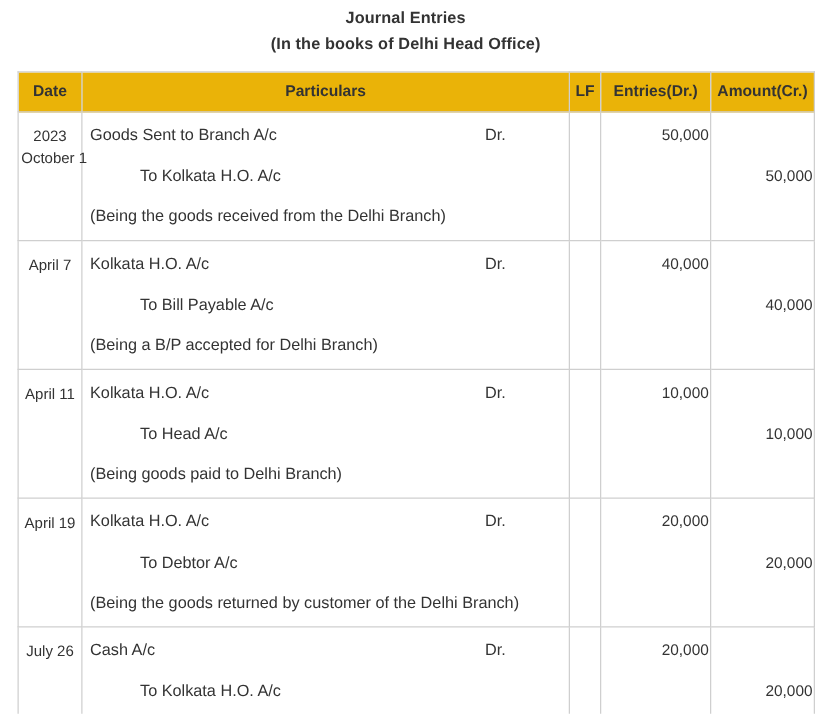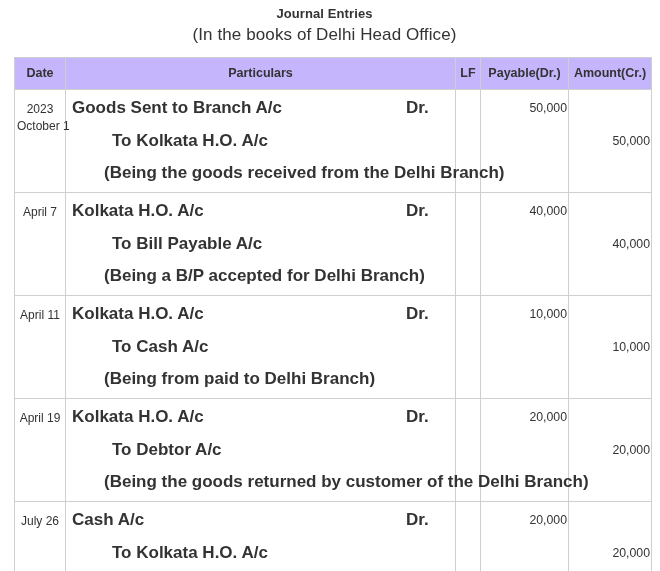--- a/index.html
+++ b/index.html
@@ -25,22 +25,22 @@
     padding-top: 5px;
   }
   .title-main {
     font-size: 13px;
     font-weight: bold;
     color: #333333;
     line-height: 18px;
     letter-spacing: 0.1px;
   }
   .title-sub {
-    font-size: 17px;
-    font-weight: normal;
+    font-size: 13px;
+    font-weight: bold;
     color: #333333;
     line-height: 18px;
     letter-spacing: 0.1px;
     margin-top: 3px;
   }
 
   .journal-wrap {
     margin: 13px 9px 0 14px;
   }
   table.journal {
@@ -49,21 +49,21 @@
     table-layout: fixed;
     border: 1px solid #cfcfcf;
   }
   table.journal th,
   table.journal td {
     border: 1px solid #cfcfcf;
     vertical-align: top;
     color: #333333;
   }
   table.journal thead th {
-    background: #c4b5fd;
+    background: #eab308;
     font-size: 12.5px;
     font-weight: bold;
     text-align: center;
     padding: 8px 2px 9px 2px;
     vertical-align: middle;
     line-height: 14px;
   }
 
   
   col.c-date  { width: 51px; }
@@ -76,46 +76,45 @@
     text-align: center;
     font-size: 12px;
     line-height: 17px;
     padding: 11px 2px 0 2px;
     white-space: nowrap;
   }
   td.date-cell .d-line { display: block; }
 
   td.part-cell {
     padding: 10px 6px 9px 6px;
-    font-size: 17px;
+    font-size: 13px;
     line-height: 15px;
-    font-weight: bold;
   }
   td.lf-cell { }
   td.amt-cell {
     text-align: right;
     font-size: 12.3px;
     padding-top: 11px;
     white-space: nowrap;
   }
 
   .entry-line {
     position: relative;
     height: 20px;
     white-space: nowrap;
   }
   .entry-line.debit-line { margin-bottom: 13px; }
   .entry-line.credit-line { margin-bottom: 12px; }
-  .entry-line.narr-line { height: 18px; margin-left: 32px; }
+  .entry-line.narr-line { height: 18px; }
 
   .acct { display: inline-block; }
   .acct.indent { padding-left: 40px; }
   .drmark {
     position: absolute;
-    left: 334px;
+    left: 316px;
     top: 0;
   }
   .narration { display: inline-block; }
 
   .amt-dr, .amt-cr { display: block; }
   .amt-pad { display: block; height: 33px; }
 </style>
 </head>
 <body>
 
@@ -133,21 +132,21 @@
           <col class="c-part">
           <col class="c-lf">
           <col class="c-dr">
           <col class="c-cr">
       </colgroup>
       <thead>
         <tr>
           <th>Date</th>
           <th>Particulars</th>
           <th>LF</th>
-          <th>Payable(Dr.)</th>
+          <th>Entries(Dr.)</th>
           <th>Amount(Cr.)</th>
         </tr>
       </thead>
       <tbody>
 
         <tr>
           <td class="date-cell">
             <span class="d-line">2023</span>
             <span class="d-line">October 1</span>
           </td>
@@ -202,24 +201,24 @@
         <tr>
           <td class="date-cell">
             <span class="d-line">April 11</span>
           </td>
           <td class="part-cell">
             <div class="entry-line debit-line">
               <span class="acct">Kolkata H.O. A/c</span>
               <span class="drmark">Dr.</span>
             </div>
             <div class="entry-line credit-line">
-              <span class="acct indent">To Cash A/c</span>
-            </div>
-            <div class="entry-line narr-line">
-              <span class="narration">(Being from paid to Delhi Branch)</span>
+              <span class="acct indent">To Head A/c</span>
+            </div>
+            <div class="entry-line narr-line">
+              <span class="narration">(Being goods paid to Delhi Branch)</span>
             </div>
           </td>
           <td class="lf-cell"></td>
           <td class="amt-cell">
             <span class="amt-dr">10,000</span>
           </td>
           <td class="amt-cell">
             <span class="amt-pad"></span>
             <span class="amt-cr">10,000</span>
           </td>

